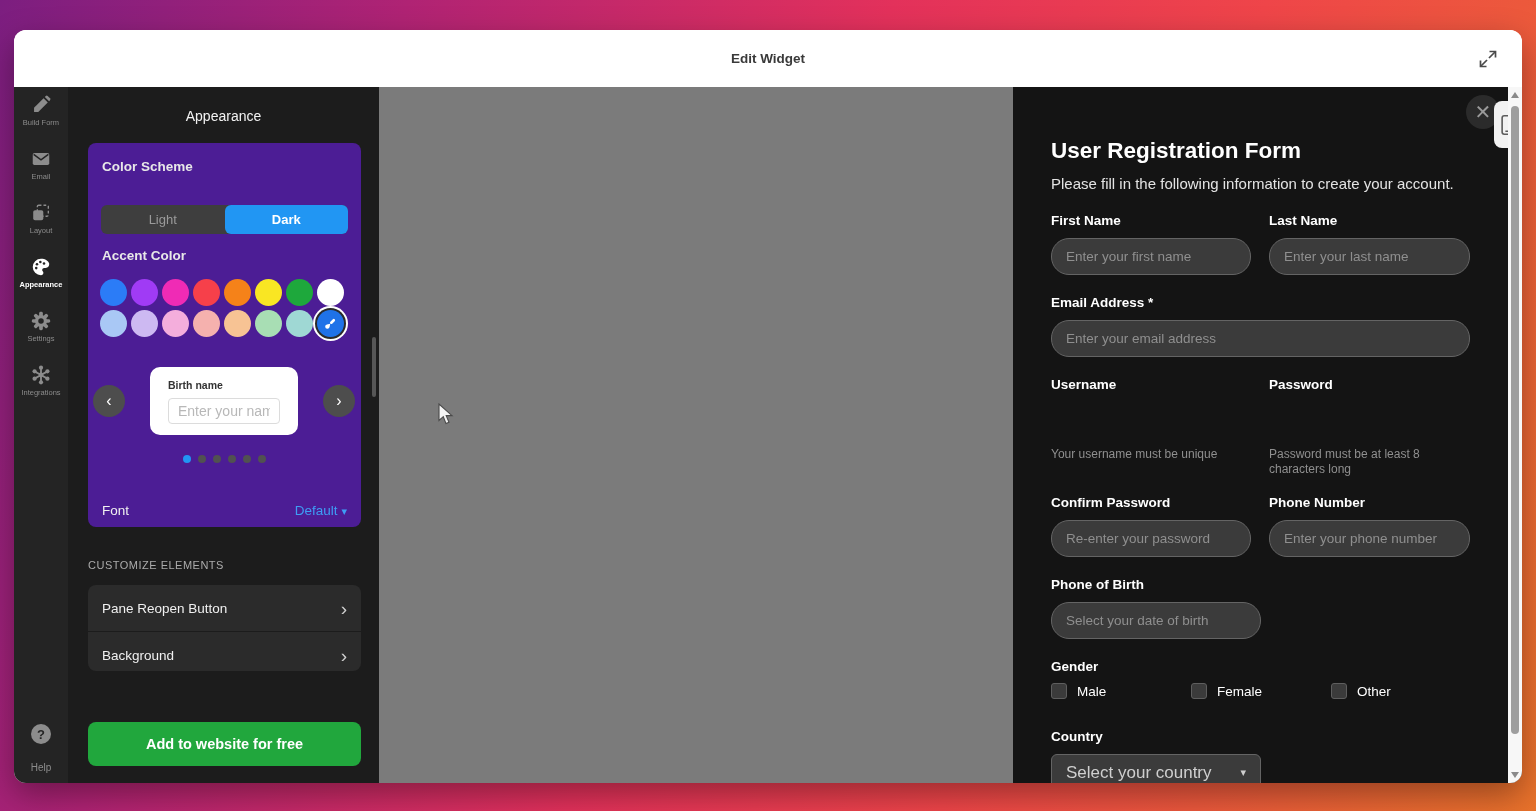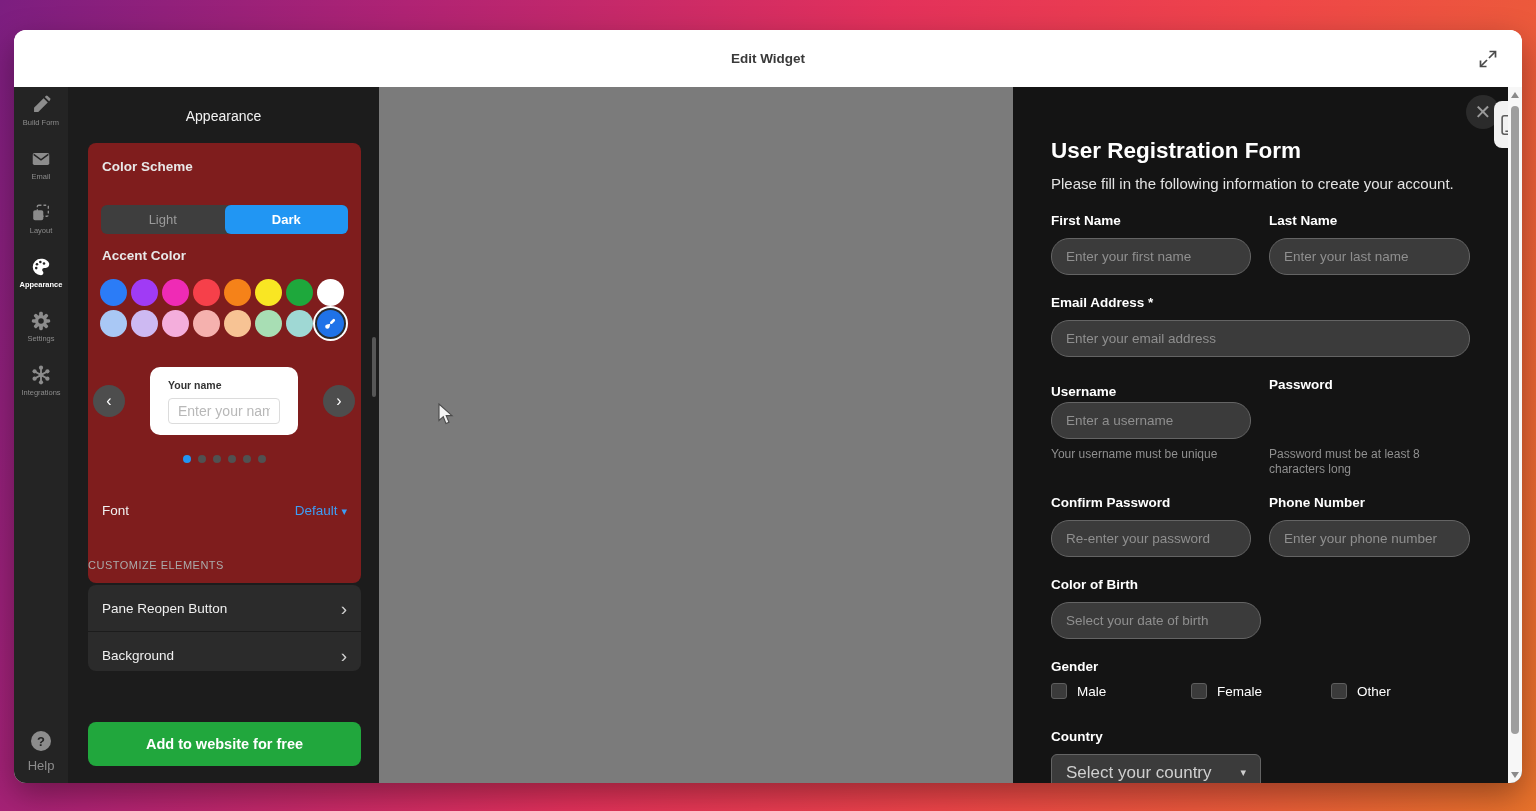--- a/index.html
+++ b/index.html
@@ -14,26 +14,26 @@
   .card-body { display:flex; height:696px; }
 
   
   .sidebar { width:54px; background:#242424; display:flex; flex-direction:column; align-items:center; padding-top:7px; position:relative; flex:none; }
   .nav-item { width:54px; height:54px; display:flex; flex-direction:column; align-items:center; justify-content:flex-start; cursor:pointer; }
   .nav-item .icn { width:22px; height:22px; }
   .nav-item .lbl { font-size:7.5px; color:#8c8c8c; margin-top:3px; text-align:center; line-height:1.1; }
   .nav-item.active .lbl { color:#ffffff; font-weight:700; }
   .help-item { position:absolute; bottom:10px; left:0; width:54px; display:flex; flex-direction:column; align-items:center; cursor:pointer; }
   .help-circle { width:20px; height:20px; border-radius:50%; background:#8c8c8c; color:#242424; font-size:13px; font-weight:700; display:flex; align-items:center; justify-content:center; }
-  .help-item .lbl { font-size:13px; color:#8c8c8c; margin-top:7px; }
+  .help-item .lbl { font-size:10px; color:#8c8c8c; margin-top:18px; }
 
   
   .apanel { width:311px; background:#1c1c1c; position:relative; flex:none; }
   .apanel-title { text-align:center; color:#f2f2f2; font-size:14px; font-weight:400; position:absolute; top:21px; width:100%; }
-  .big-card { position:absolute; left:20px; top:56px; width:273px; height:440px; background:#7f1d1d; border-radius:8px; }
+  .big-card { position:absolute; left:20px; top:56px; width:273px; height:384px; background:#4c1d95; border-radius:8px; }
   .sec-label { position:absolute; left:14px; color:#e8e8e8; font-size:13.5px; font-weight:700; }
   .toggle { position:absolute; left:13px; top:46px; width:247px; height:29px; background:#3e3e3e; border-radius:6px; display:flex;margin-top:16px; }
   .toggle .opt { flex:1; display:flex; align-items:center; justify-content:center; font-size:13px; color:#9a9a9a; cursor:pointer; }
   .toggle .opt.selected { background:var(--accent); color:#fff; font-weight:700; border-radius:6px; }
   .swatch-row { position:absolute; left:12px; display:flex; gap:4px; }
   .swatch { width:27px; height:27px; border-radius:50%; cursor:pointer; }
   .swatch.picker { position:relative; box-shadow:0 0 0 2px #2b2b2b, 0 0 0 4px #ffffff; display:flex; align-items:center; justify-content:center; }
   .carousel-arrow { position:absolute; width:32px; height:32px; border-radius:50%; background:#4d4d4d; color:#fff; display:flex; align-items:center; justify-content:center; font-size:16px; cursor:pointer; }
   .mini-card { position:absolute; left:62px; top:224px; width:148px; height:68px; background:#fff; border-radius:10px; padding:12px 18px; }
   .mini-card .mini-label { font-size:10.5px; font-weight:700; color:#333; }
@@ -230,21 +230,21 @@
                   <rect x="5.6" y="0.6" width="2.8" height="6.6" rx="1.4"></rect>
                   <path d="M7 7.4l2 3a2.4 2.4 0 1 1-4 0z"></path>
                 </g>
               </svg>
           </div>
         </div>
 
         <div class="carousel-arrow" style="left:5px; top:242px;">‹</div>
         <div class="carousel-arrow" style="left:235px; top:242px;">›</div>
         <div class="mini-card">
-          <div class="mini-label">Your name</div>
+          <div class="mini-label">Birth name</div>
           <input type="text" placeholder="Enter your name..." style="">
         </div>
         <div class="dots">
             <div class="dot active"></div>
             <div class="dot"></div>
             <div class="dot"></div>
             <div class="dot"></div>
             <div class="dot"></div>
             <div class="dot"></div>
           </div>
@@ -296,32 +296,31 @@
       <div class="form-subtitle">Please fill in the following information to create your account.</div>
 
       <div class="f-label col1" style="top:126px;">First Name</div>
       <div class="f-label col2" style="top:126px;">Last Name</div>
       <input class="f-input col1" style="top: 151px;" placeholder="Enter your first name">
       <input class="f-input col2" style="top: 151px;" placeholder="Enter your last name">
 
       <div class="f-label col1" style="top:208px;">Email Address *</div>
       <input class="f-input fullw" style="top: 233px;" placeholder="Enter your email address">
 
-      <div class="f-label col1" style="top:290px;margin-top:7px;">Username</div>
+      <div class="f-label col1" style="top:290px;">Username</div>
       <div class="f-label col2" style="top:290px;">Password</div>
-      <input class="f-input col1" style="top: 315px;" placeholder="Enter a username">
       <div class="f-helper col1" style="top:360px;">Your username must be unique</div>
       <div class="f-helper col2" style="top:360px;">Password must be at least 8 characters long</div>
 
       <div class="f-label col1" style="top:408px;">Confirm Password</div>
       <div class="f-label col2" style="top:408px;">Phone Number</div>
       <input class="f-input col1" style="top: 433px;" placeholder="Re-enter your password">
       <input class="f-input col2" style="top: 433px;" placeholder="Enter your phone number">
 
-      <div class="f-label col1" style="top:490px;">Color of Birth</div>
+      <div class="f-label col1" style="top:490px;">Phone of Birth</div>
       <input class="f-input halfw" style="top: 515px;" placeholder="Select your date of birth">
 
       <div class="f-label col1" style="top:572px;">Gender</div>
       <div class="gender-row">
         <div class="gender-opt">
           <div class="checkbox"></div>
           <span class="g-label">Male</span>
         </div>
         <div class="gender-opt">
           <div class="checkbox"></div>

